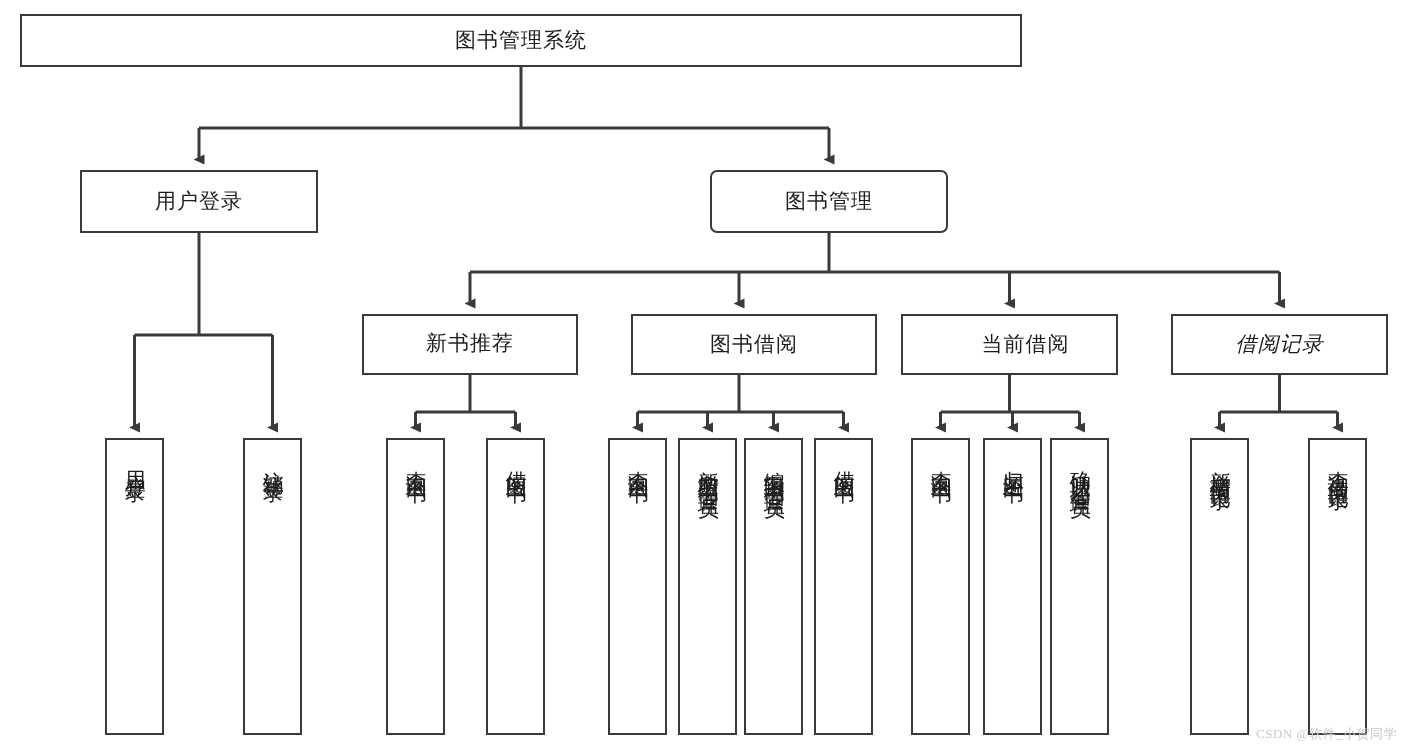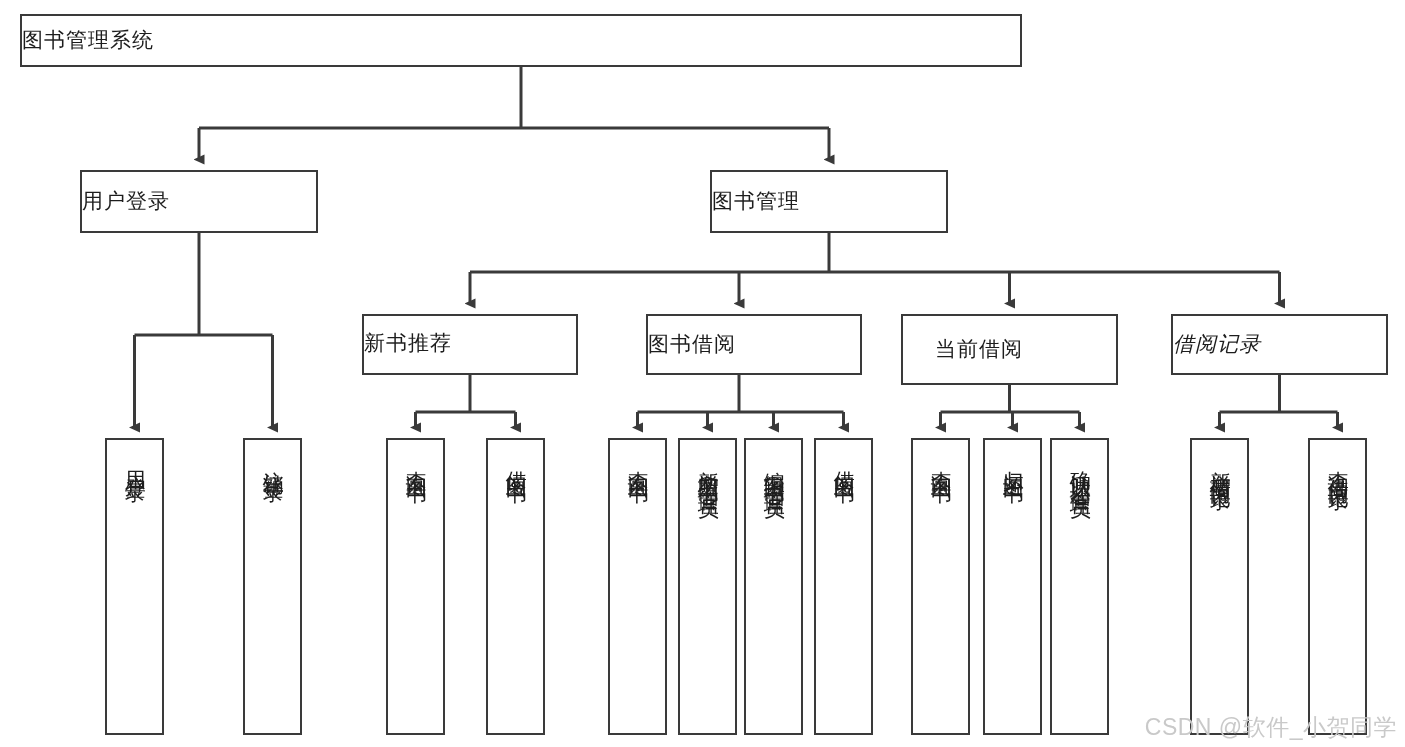--- a/index.html
+++ b/index.html
@@ -26,20 +26,21 @@
     height: 747px;
     pointer-events: none;
   }
   .node {
     position: absolute;
     box-sizing: border-box;
     background: #ffffff;
     border: 2px solid #3a3a3a;
     display: flex;
     align-items: center;
+    justify-content: center;
     color: #1d1d1d;
     z-index: 2;
   }
   .node.horizontal {
     font-size: 21px;
     letter-spacing: 1px;
     line-height: 1.1;
     white-space: nowrap;
   }
   .node.leaf {
@@ -56,26 +57,26 @@
     line-height: 1.12;
     letter-spacing: 4px;
     white-space: normal;
     max-height: 100%;
     text-align: start;
   }
   .watermark {
     position: absolute;
     right: 8px;
     bottom: 4px;
-    font-size: 23px;
+    font-size: 13px;
     color: #c9c9c9;
     letter-spacing: 0.5px;
     z-index: 5;
     white-space: nowrap;
-    font-family: Liberation Sans, sans-serif;
+    font-family: Liberation Serif, serif;
     margin-top: 40px;
   }
 </style>
 </head>
 <body>
 
 <div id="canvas">
 
   <svg id="wires" viewBox="0 0 1405 747" preserveAspectRatio="none" aria-hidden="true">
     <defs>
@@ -120,31 +121,31 @@
       </g>
   </svg>
 
   <div class="node horizontal" style="left: 20px; top: 14px; width: 1002px; height: 53px;">
     <span>图书管理系统</span>
   </div>
 
   <div class="node horizontal" style="left: 80px; top: 170px; width: 238px; height: 63px;">
     <span>用户登录</span>
   </div>
-  <div class="node horizontal" style="left: 710px; top: 170px; width: 238px; height: 63px;">
+  <div class="node horizontal" style="left: 710px; top: 170px; width: 238px; height: 63px; border-radius: 7px;">
     <span>图书管理</span>
   </div>
 
   <div class="node horizontal" style="left: 362px; top: 314px; width: 216px; height: 61px; font-family: Liberation Mono, monospace;">
     <span>新书推荐</span>
   </div>
-  <div class="node horizontal" style="left: 631px; top: 314px; width: 216px; height: 61px; margin-left: 15px;">
+  <div class="node horizontal" style="left: 631px; top: 314px; width: 246px; height: 61px;">
     <span>图书借阅</span>
   </div>
-  <div class="node horizontal" style="left: 901px; top: 314px; width: 217px; height: 71px; padding-left: 32px;">
+  <div class="node horizontal" style="left: 901px; top: 314px; width: 217px; height: 61px; padding-left: 32px;">
     <span>当前借阅</span>
   </div>
   <div class="node horizontal" style="left: 1171px; top: 314px; width: 217px; height: 61px; font-style: italic;">
     <span>借阅记录</span>
   </div>
 
   <div class="node leaf" style="left: 105px; top: 438px; width: 59px; height: 297px;">
     <span class="vtext">用户登录</span>
   </div>
   <div class="node leaf" style="left: 243px; top: 438px; width: 59px; height: 297px;">

